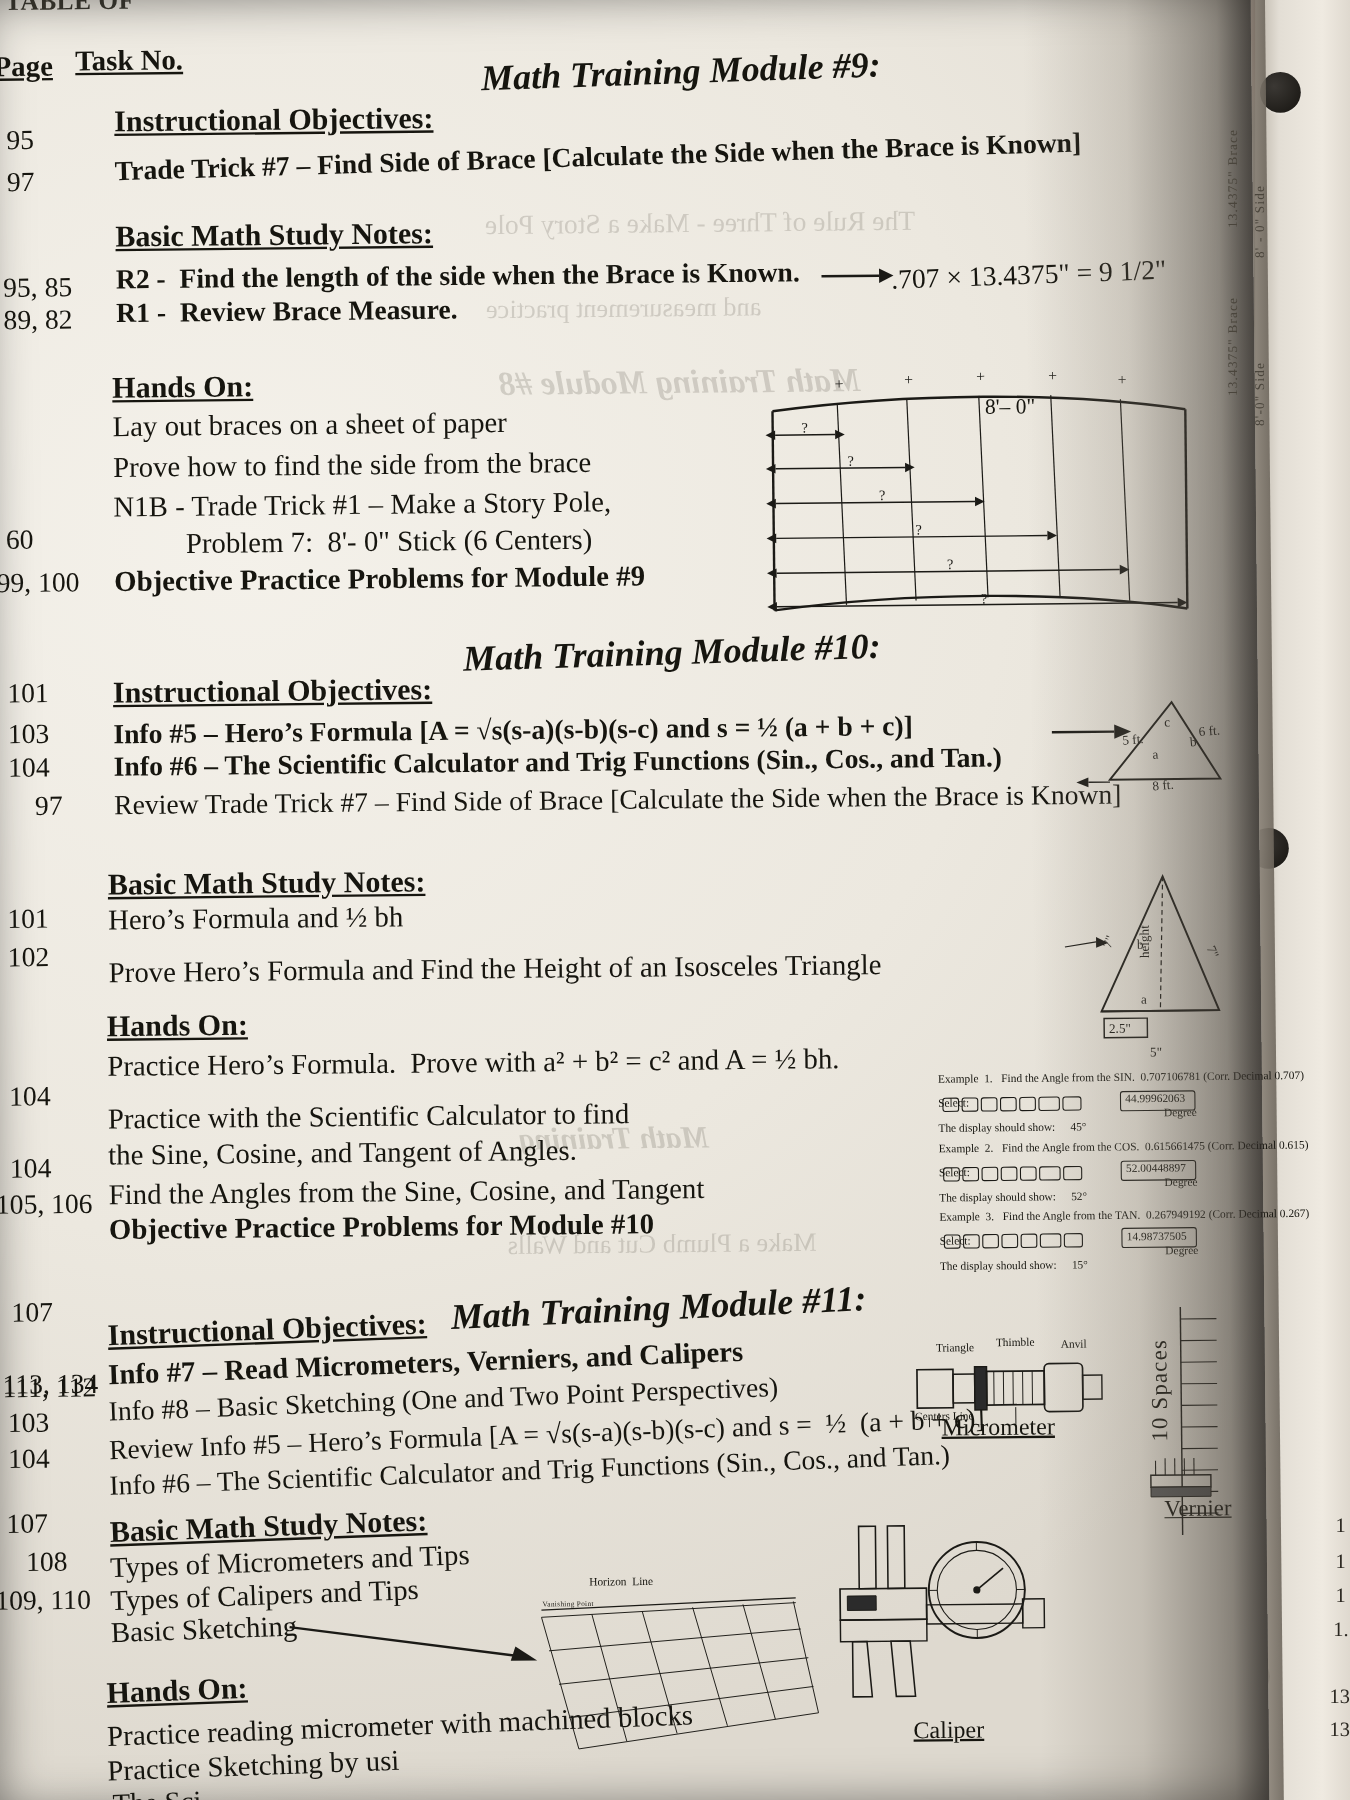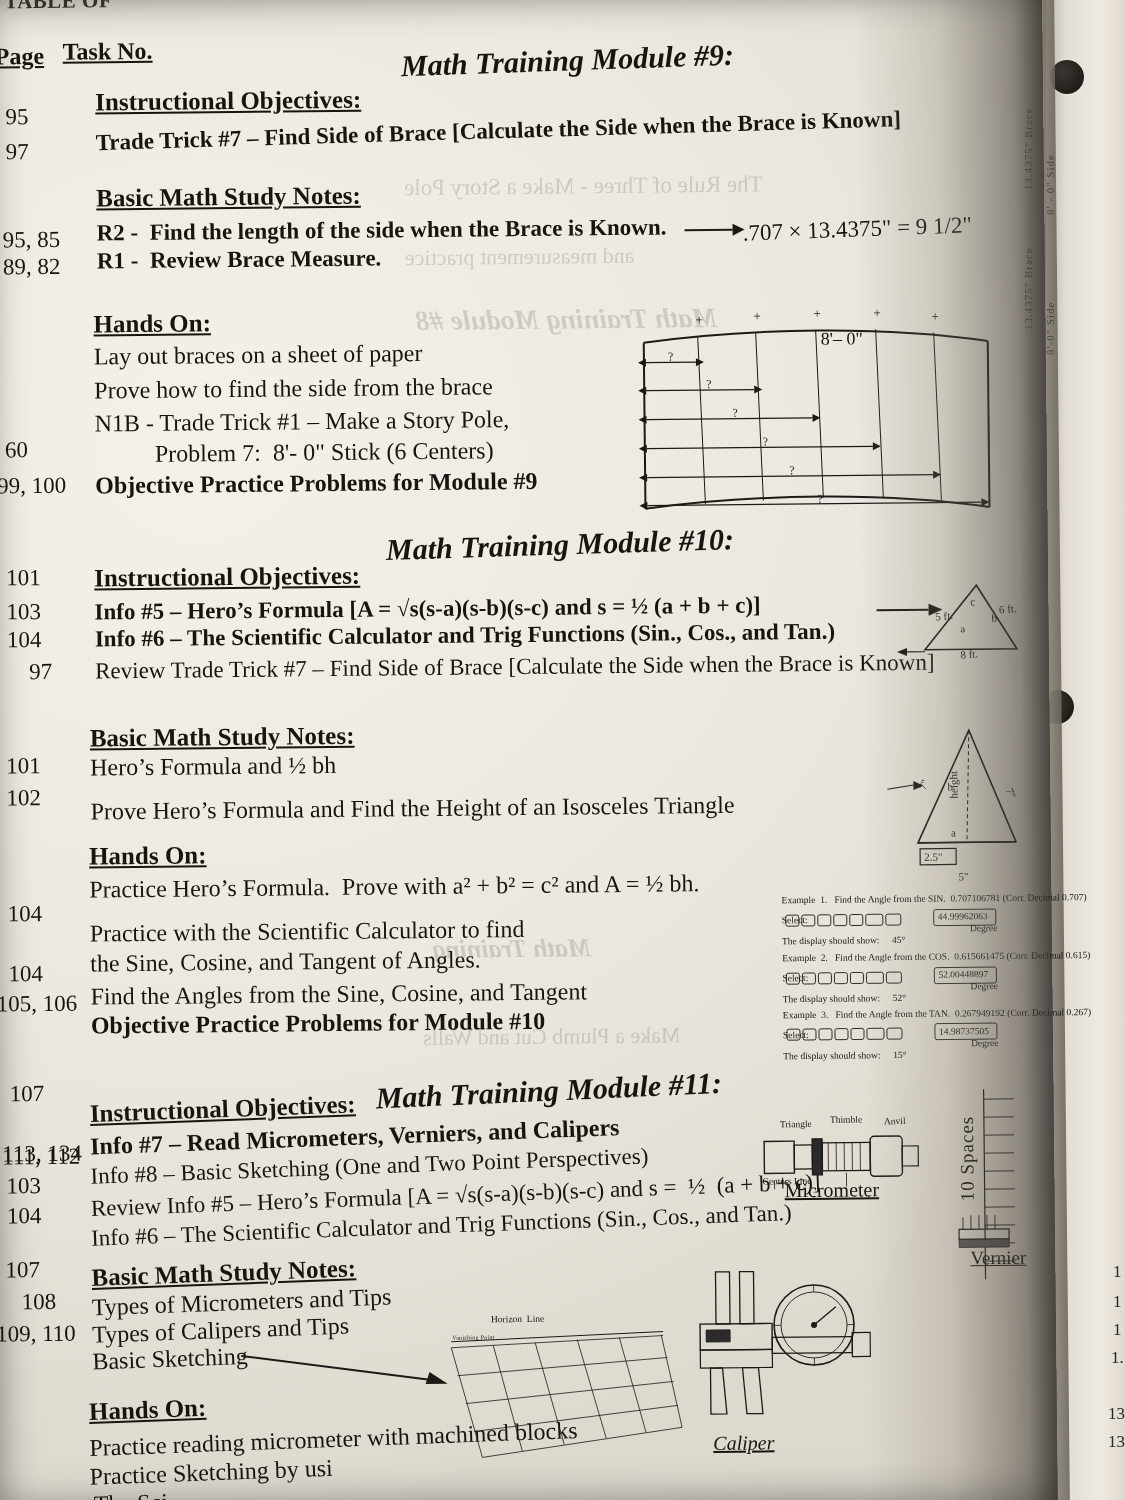--- a/index.html
+++ b/index.html
@@ -487,21 +487,21 @@
           <g stroke-width="0.8">
             <line x1="128" y1="22" x2="128" y2="29"></line>
               <line x1="128" y1="95" x2="128" y2="102"></line>
             <line x1="88" y1="62" x2="95" y2="62"></line>
               <line x1="161" y1="62" x2="168" y2="62"></line>
           </g>
           <rect x="86" y="74" width="80" height="16" stroke-width="1.2"></rect>
           <rect x="166" y="70" width="18" height="24" stroke-width="1.2"></rect>
         </svg>
       </div>
-      <div class="txt caption-u" style="left:716px; top:1440px;font-style:italic;">Caliper</div>
+      <div class="txt caption-u" style="left:764px; top:1440px;">Caliper</div>
 
       <div class="fig" style="left:455px; top:1325px;">
         <svg width="230" height="140">
           <line x1="0" y1="22" x2="212" y2="14" stroke-width="1"></line>
           <g stroke-width="0.8">
             <line x1="0" y1="28" x2="212" y2="18"></line>
             <line x1="6" y1="56" x2="216" y2="40"></line>
             <line x1="14" y1="84" x2="222" y2="64"></line>
             <line x1="22" y1="112" x2="226" y2="88"></line>
             <line x1="30" y1="138" x2="230" y2="110"></line>

